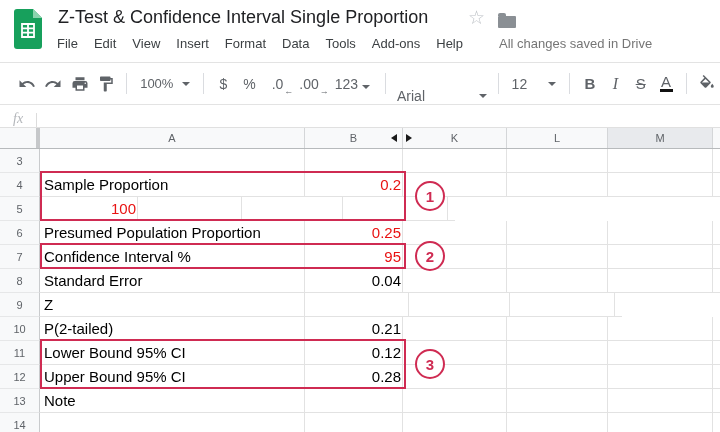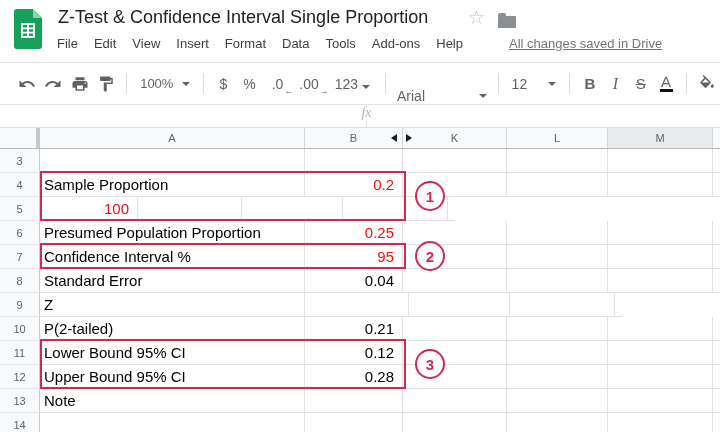--- a/index.html
+++ b/index.html
@@ -10,21 +10,21 @@
   }
   
   .titlebar { position:absolute; top:0; left:0; width:720px; height:62px; background:#fff; }
   .logo { position:absolute; left:14px; top:9px; width:28px; height:40px; cursor:pointer; }
   .doc-title { position:absolute; left:58px; top:7px; font-size:18px; color:#202124; white-space:nowrap; }
   .star { position:absolute; left:468px; top:7px; font-size:19px; color:#bdc1c6; line-height:22px; }
   .folder { position:absolute; left:498px; top:16px; width:18px; height:12px; background:#8a8f94; border-radius:1px; }
   .folder::before { content:""; position:absolute; top:-3px; left:0; width:8px; height:3px; background:#8a8f94; border-radius:2px 2px 0 0; }
   .menubar { position:absolute; left:57px; top:36px; display:flex; align-items:center; gap:16px; font-size:13px; color:#3c4043; }
   .menubar .menu-item { cursor:pointer; white-space:nowrap; }
-  .save-status { margin-left:30px; color:#757575; text-decoration:underline; cursor:pointer; white-space:nowrap; }
+  .save-status { margin-left:20px; color:#757575; cursor:pointer; white-space:nowrap; }
 
   
   .toolbar {
     position:absolute; top:62px; left:0; width:720px; height:43px; box-sizing:border-box;
     border-top:1px solid #e3e3e3; border-bottom:1px solid #e3e3e3;
     display:flex; align-items:center; padding-left:14px; color:#5f6368;
   }
   .tb-btn { width:27px; height:27px; display:flex; align-items:center; justify-content:center; cursor:pointer; }
   .tb-btn svg { width:18px; height:18px; fill:#5f6368; }
   .tb-divider { width:1px; height:21px; background:#dadce0; margin:0 7px; }
@@ -37,21 +37,21 @@
   .fmt-btn { width:26px; height:26px; display:flex; align-items:center; justify-content:center; font-size:15px; cursor:pointer; }
   .b-btn { font-weight:bold; }
   .i-btn { font-style:italic; font-family:"Liberation Serif", serif; font-size:16px; }
   .s-btn { text-decoration:line-through; }
   .a-btn { display:flex; flex-direction:column; align-items:center; justify-content:center; }
   .a-btn .bar { width:13px; height:3px; background:#111; margin-top:1px; }
 
   
   .formulabar {
     position:absolute; top:105px; left:0; width:720px; height:23px; box-sizing:border-box;
-    border-bottom:1px solid #e0e0e0; display:flex; align-items:center; background:#fff;flex-direction:column;
+    border-bottom:1px solid #e0e0e0; display:flex; align-items:flex-end; background:#fff;
   }
   .fx { font-style:italic; color:#b3b6ba; font-size:14px; margin-left:13px; font-family:"Liberation Serif", serif; }
   .fx-divider { width:1px; height:14px; background:#dcdcdc; margin-left:13px; }
   .formula-input { flex:1; height:100%; }
 
   
   .grid { position:absolute; top:128px; left:0; width:720px; height:304px; overflow:hidden; background:#fff; }
   .colheaders { display:flex; height:20px; border-bottom:1px solid #b7babc; box-sizing:content-box; }
   .ch { box-sizing:border-box; background:#f8f9fa; border-right:1px solid #d4d6d8;
         display:flex; align-items:center; justify-content:center;
@@ -62,21 +62,21 @@
   .hid-left { position:absolute; right:5px; top:6px; width:0; height:0;
               border-top:4px solid transparent; border-bottom:4px solid transparent; border-right:6px solid #1a1a1a; cursor:pointer; }
   .hid-right { position:absolute; left:3px; top:6px; width:0; height:0;
                border-top:4px solid transparent; border-bottom:4px solid transparent; border-left:6px solid #1a1a1a; cursor:pointer; }
   .row { display:flex; height:24px; }
   .rownum { width:40px; box-sizing:border-box; background:#f8f9fa; border-right:1px solid #c9cbcd; border-bottom:1px solid #e6e7e8;
             display:flex; align-items:center; justify-content:center; font-size:11px; color:#5f6368; cursor:pointer; }
   .cell { box-sizing:border-box; border-right:1px solid #e2e2e2; border-bottom:1px solid #e2e2e2;
           display:flex; align-items:center; font-size:15px; color:#000; overflow:hidden; white-space:nowrap; cursor:cell; }
   .cA { width:265px; padding-left:4px; }
-  .cB { width:98px; justify-content:flex-end; padding-right:8px; }
+  .cB { width:98px; justify-content:flex-end; padding-right:1px; }
   .cK { width:104px; } .cL { width:101px; } .cM { width:105px; } .cN { width:7px; border-right:none; }
   .redval { color:#e81313; }
 
   
   .abox { position:absolute; left:40px; width:366px; border:2px solid #cf2b52; box-sizing:border-box; pointer-events:none; }
   .abox1 { top:43px; height:50px; } .abox2 { top:115px; height:26px; } .abox3 { top:211px; height:50px; }
   .acircle { position:absolute; left:415px; width:30px; height:30px; box-sizing:border-box;
              border:2px solid #cf2b52; border-radius:50%; background:#fff;
              color:#cf2b52; font-weight:bold; font-size:15px;
              display:flex; align-items:center; justify-content:center; pointer-events:none; }

